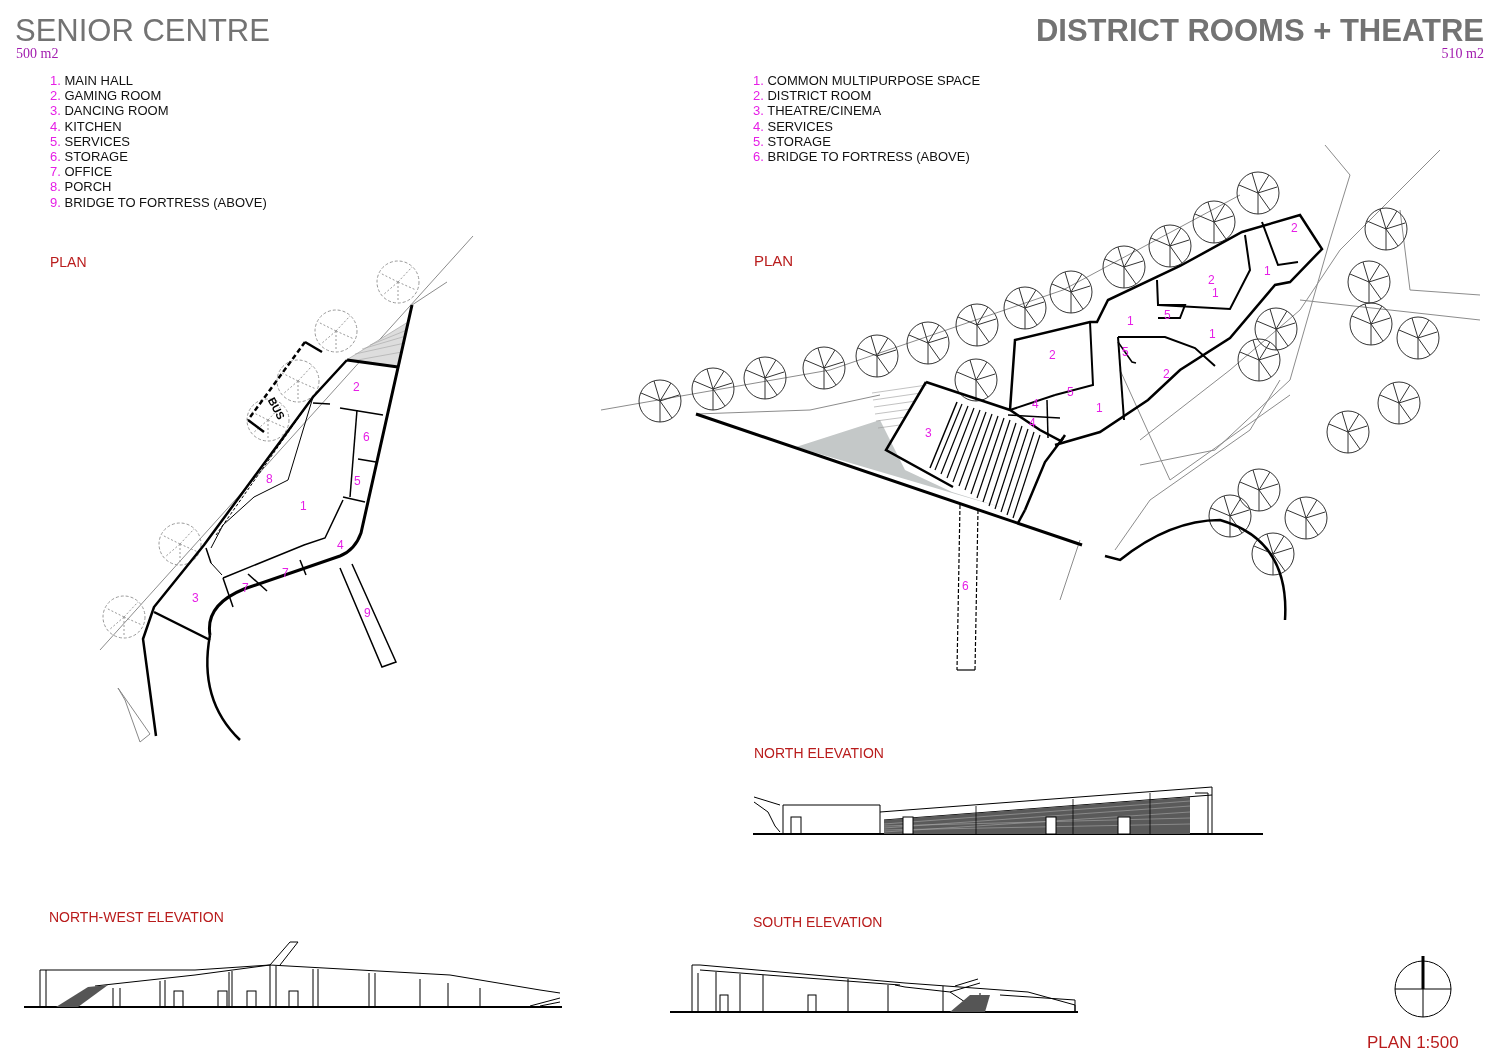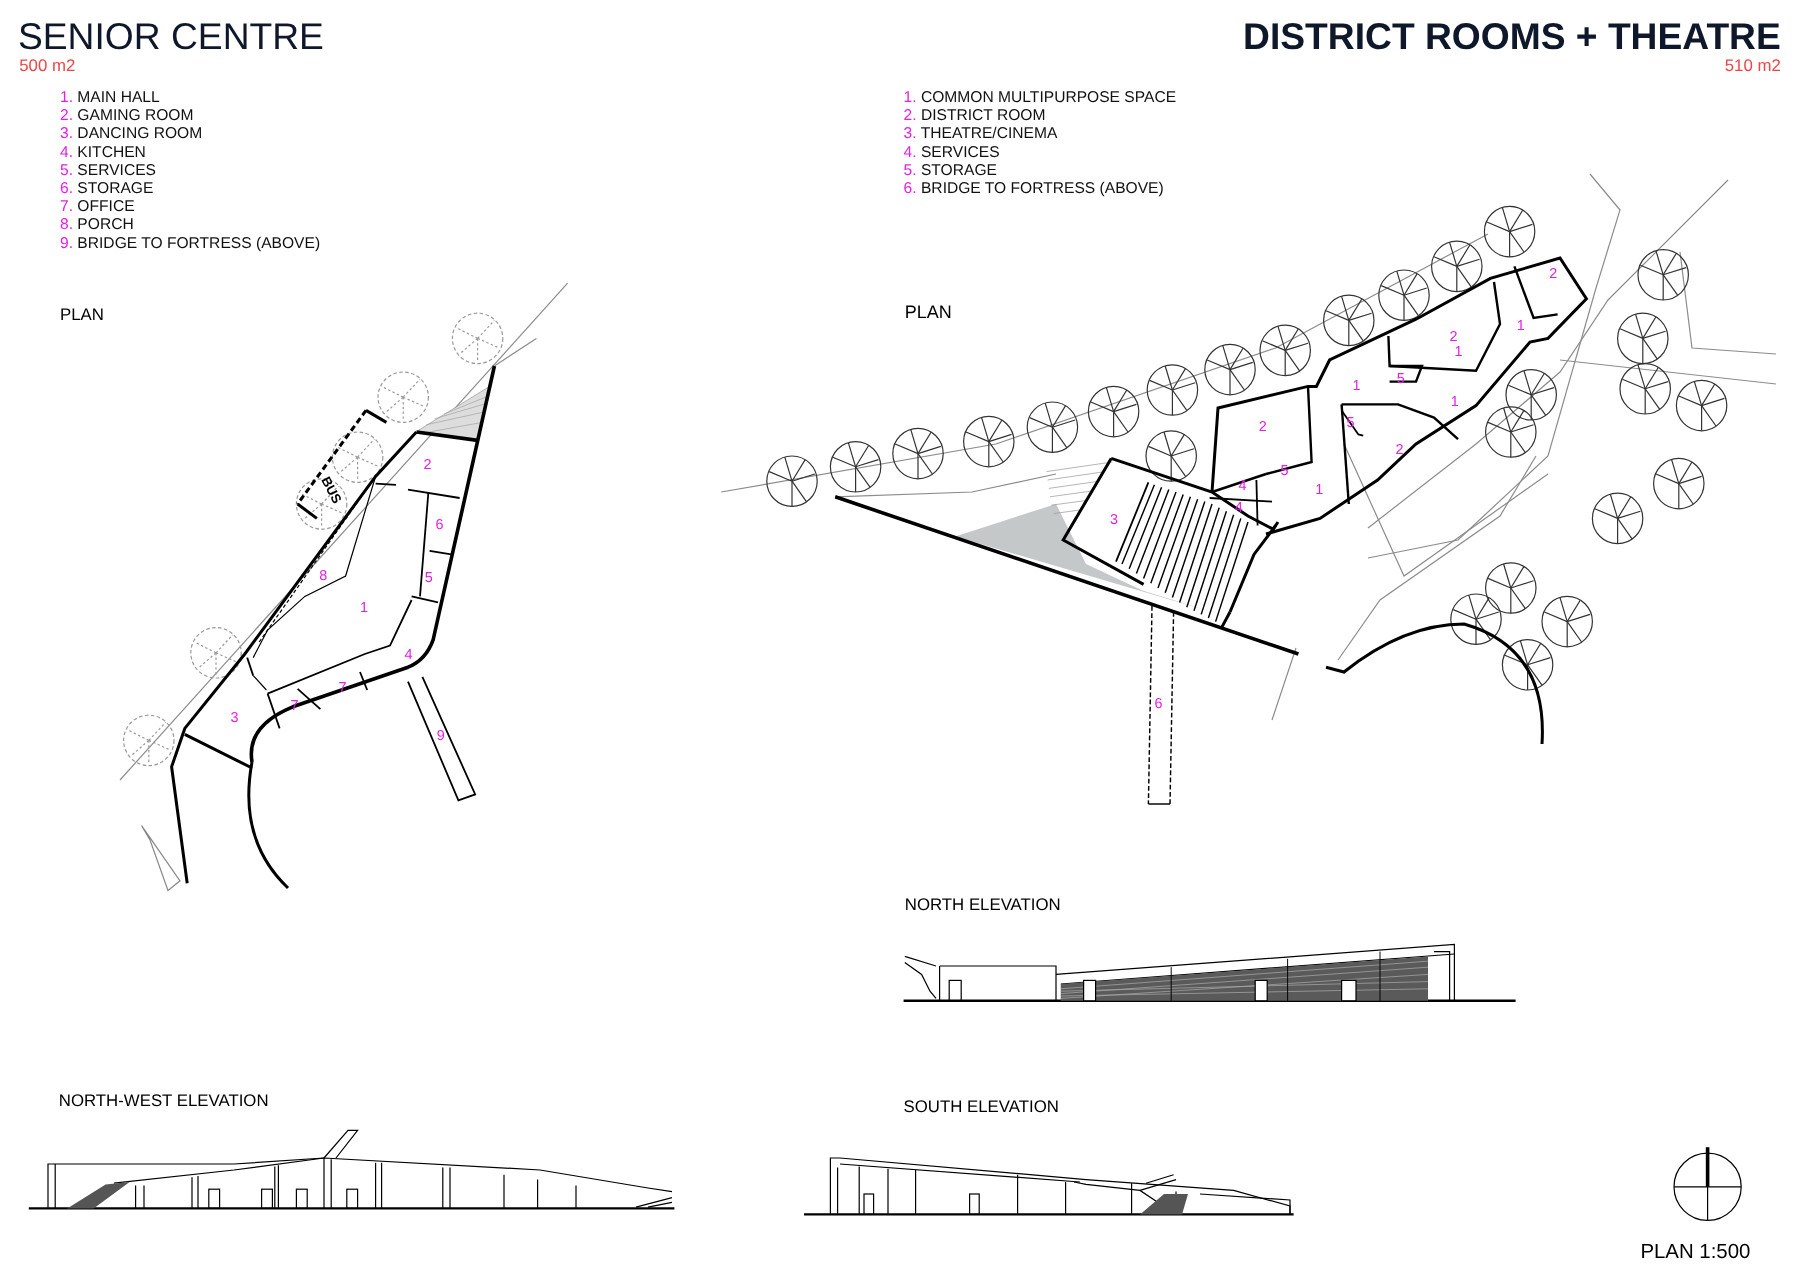--- a/index.html
+++ b/index.html
@@ -1,23 +1,23 @@
 <!DOCTYPE html>
 <html><head>
 <meta charset="utf-8">
 <style>
   html,body{margin:0;padding:0;background:#fff;}
   body{width:1503px;height:1063px;position:relative;overflow:hidden;font-family:"Liberation Sans",sans-serif;}
   .abs{position:absolute;}
-  .title{color:#0f172a;font-size:31px;line-height:31px;letter-spacing:0px;white-space:nowrap;}
-  .sub{color:#ef4444;font-size:14px;line-height:14px;white-space:nowrap;}
+  .title{color:#737373;font-size:31px;line-height:31px;letter-spacing:0px;white-space:nowrap;}
+  .sub{color:#a21caf;font-size:14px;line-height:14px;white-space:nowrap;font-family:Liberation Serif, serif;}
   .legend{font-size:13px;line-height:15.2px;color:#111;}
   .legend .row{white-space:nowrap;}
   .legend .num{color:#e61ee6;}
-  .label{color:#000000;font-size:14px;white-space:nowrap;}
+  .label{color:#b91c1c;font-size:14px;white-space:nowrap;}
   svg{position:absolute;left:0;top:0;}
   .rn{fill:#e61ee6;font-family:"Liberation Sans",sans-serif;font-size:12px;}
 </style>
 </head>
 <body>
 
 <div class="abs title" style="left:15px;top:15px;">SENIOR CENTRE</div>
 <div class="abs sub" style="left:16px;top:47px;">500 m2</div>
 
 <div class="abs legend" style="left:50px;top:73px;">

